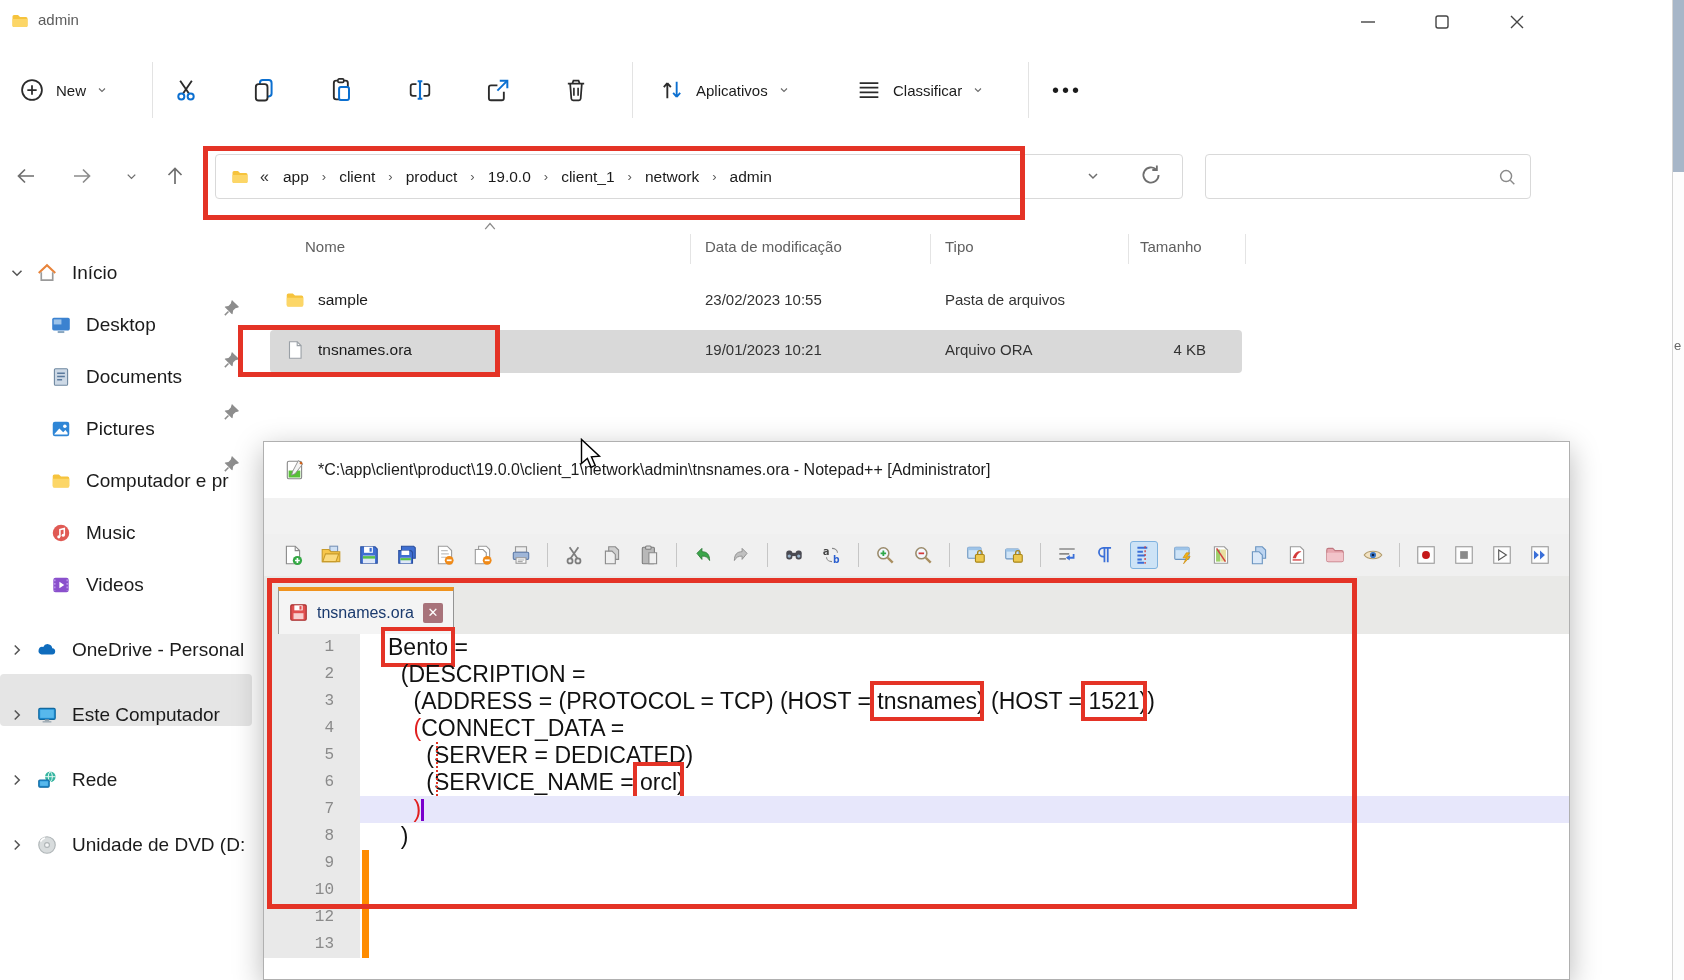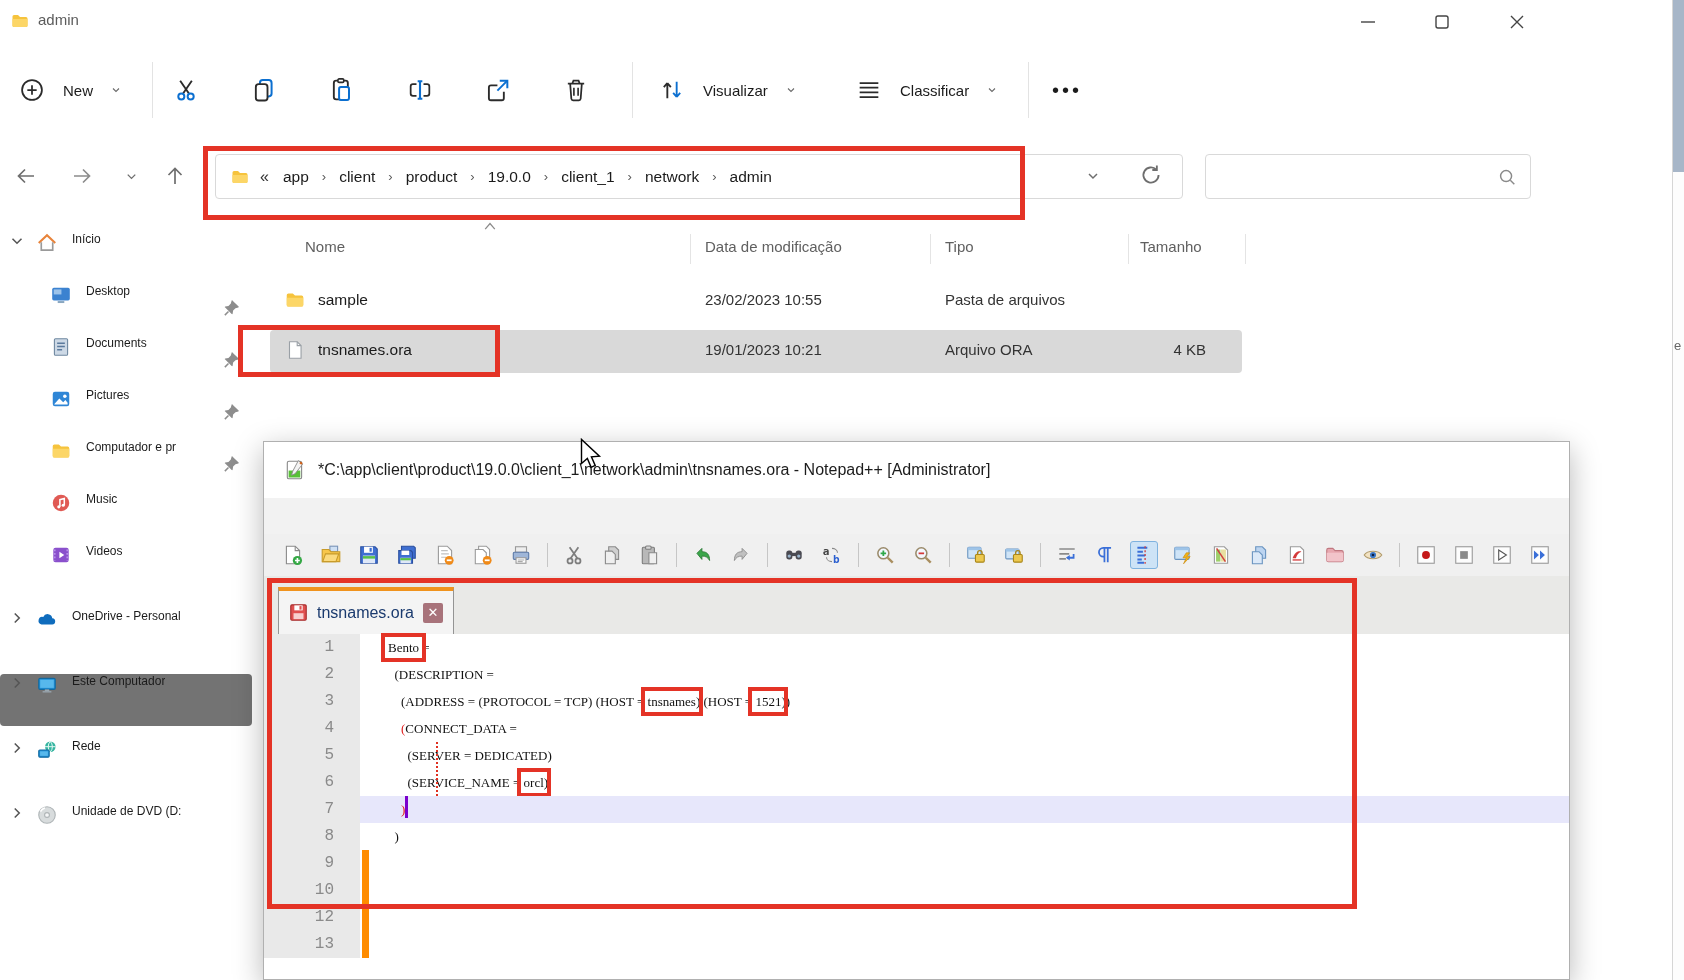--- a/index.html
+++ b/index.html
@@ -6,21 +6,21 @@
   .screen{position:relative;width:1684px;height:980px;background:#fff;overflow:hidden;
           font-family:"Liberation Sans",sans-serif;color:#1b1b1b;}
   svg{display:block;}
   
   .ex-titlebar{position:absolute;left:0;top:0;width:1672px;height:44px;background:#fff;}
   .ex-title-ic{position:absolute;left:10px;top:11px;}
   .ex-title-txt{position:absolute;left:38px;top:11px;font-size:15px;color:#5c5c5c;}
   .winbtn{position:absolute;top:0;width:64px;height:44px;display:flex;align-items:center;justify-content:center;}
   
   .ribbon{position:absolute;left:0;top:44px;width:1672px;height:92px;border-bottom:1px solid #e7e7e7;background:#fff;}
-  .rb-item{position:absolute;top:0;height:92px;display:flex;align-items:center;gap:17px;font-size:15px;color:#1b1b1b;}
+  .rb-item{position:absolute;top:0;height:92px;display:flex;align-items:center;gap:10px;font-size:15px;color:#1b1b1b;}
   .rb-sep{position:absolute;top:18px;width:1px;height:56px;background:#e3e3e3;}
   .rb-icons{position:absolute;left:172px;top:0;height:92px;display:flex;align-items:center;gap:50px;}
   .rb-ic{width:28px;height:28px;}
   .chev{color:#6a6a6a;}
   .more-dots{font-size:20px;letter-spacing:3px;color:#1b1b1b;}
   
   .addr-row{position:absolute;left:0;top:136px;width:1672px;height:80px;background:#fff;}
   .nav-ic{position:absolute;top:28px;}
   .addr-box{position:absolute;left:215px;top:18px;width:968px;height:45px;border:1px solid #d9d9d9;border-radius:4px;
             display:flex;align-items:center;padding-left:14px;box-sizing:border-box;background:#fff;}
@@ -31,23 +31,23 @@
   .crumb .sep{color:#5a5a5a;padding:0 7px;font-size:13px;}
   .addr-chev{position:absolute;left:1085px;top:32px;}
   .refresh{position:absolute;left:1138px;top:26px;}
   .search-box{position:absolute;left:1205px;top:18px;width:326px;height:45px;border:1px solid #d9d9d9;border-radius:4px;
               box-sizing:border-box;background:#fff;}
   .search-box input{position:absolute;left:10px;top:6px;width:270px;height:30px;border:none;outline:none;font-size:14px;
                     font-family:"Liberation Sans",sans-serif;background:transparent;}
   .search-ic{position:absolute;right:12px;top:11px;}
   
   .sidebar{position:absolute;left:0;top:232px;width:252px;}
-  .sb-item{position:relative;height:52px;display:flex;align-items:flex-start;font-size:12px;border-radius:4px;}
+  .sb-item{position:relative;height:52px;display:flex;align-items:flex-end;font-size:19px;border-radius:4px;}
   .sb-item.group{margin-top:13px;}
-  .sb-item.selected{background:#737373;}
+  .sb-item.selected{background:#e5e5e5;}
   .sb-chev{width:20px;height:20px;margin-left:8px;flex:none;}
   .sb-item.ind1 .sb-ico{margin-left:8px;}
   .sb-item.ind2 .sb-ico{margin-left:50px;}
   .sb-ico{width:22px;height:22px;margin-left:6px;flex:none;}
   .sb-lbl{margin-left:14px;white-space:nowrap;overflow:hidden;}
   .sb-pin{position:absolute;right:10px;top:15px;width:20px;height:20px;}
   
   .fl-head-lbl{position:absolute;top:238px;font-size:15px;color:#606060;}
   .col-sep{position:absolute;top:234px;width:1px;height:30px;background:#e4e4e4;}
   .sort-caret{position:absolute;left:482px;top:220px;}
@@ -75,21 +75,21 @@
            border-top:4px solid #f0931e;display:flex;align-items:center;gap:9px;padding:0 10px;box-sizing:border-box;}
   .npp-tab-lbl{font-size:16px;color:#1a3a6e;}
   .tab-close{width:20px;height:20px;background:#a8737b;color:#fff;font-size:13px;line-height:20px;text-align:center;border-radius:2px;}
   
   .npp-editor{position:absolute;left:0;top:192px;width:100%;height:347px;background:#fff;}
   .eln{display:flex;height:27px;}
   .eln .num{width:96px;flex:none;background:#e9e9e9;color:#8a8a8a;text-align:right;padding-right:26px;box-sizing:border-box;
             font-family:"Liberation Mono",monospace;font-size:16px;line-height:27px;}
   .eln .mk{width:12px;flex:none;background:#fff;}
   .eln.marker .mk{background:linear-gradient(to right,#fff 2px,#ff8c00 2px,#ff8c00 9px,#fff 9px);}
-  .eln .txt{flex:1;padding-left:16px;font-family:Liberation Serif, serif;font-size:13px;line-height:27px;
+  .eln .txt{flex:1;padding-left:16px;font-family:Liberation Sans, sans-serif;font-size:23px;line-height:27px;
             white-space:pre;color:#111;}
   .eln.current .mk,.eln.current .txt{background:#e7e7fb;}
   .boxed{outline:4px solid #e43326;outline-offset:3px;}
   .brace{color:#e02020;}
   .caret{display:inline-block;width:3px;height:22px;background:#7a00cc;vertical-align:-4px;}
   .brace-guide{position:absolute;left:172px;top:300px;height:54px;border-left:2px dotted #e03020;}
   
   .annot{position:absolute;border:5px solid #e43326;z-index:40;pointer-events:none;}
   
   .edge-strip{position:absolute;left:1672px;top:0;width:12px;height:980px;background:#fdfdfd;border-left:1px solid #d6d6d6;box-sizing:border-box;}
@@ -186,21 +186,21 @@
         </span>
     </div>
     <div class="rb-sep" style="left:632px;"></div>
     <div class="rb-item" style="left:658px;">
       <span>
           <svg class="rb-ic" viewBox="0 0 24 24">
             <path d="M8 19V6M8 6L5 9.5M8 6l3 3.5" stroke="#2b2b2b" stroke-width="1.6" fill="none"></path>
             <path d="M16 5v13M16 18l-3-3.5M16 18l3-3.5" stroke="#0b6fd0" stroke-width="1.6" fill="none"></path>
           </svg>
         </span>
-      <span>Visualizar</span>
+      <span>Aplicativos</span>
       <span class="chev">
           <svg width="12" height="12" viewBox="0 0 20 20">
             <path d="M5 7.5l5 5 5-5" stroke="#6a6a6a" stroke-width="1.8" fill="none"></path>
           </svg>
         </span>
     </div>
     <div class="rb-item" style="left:855px;">
       <span>
           <svg class="rb-ic" viewBox="0 0 24 24">
             <path d="M4 6h16M4 10h16M4 14h16M4 18h16" stroke="#2b2b2b" stroke-width="1.5"></path>

